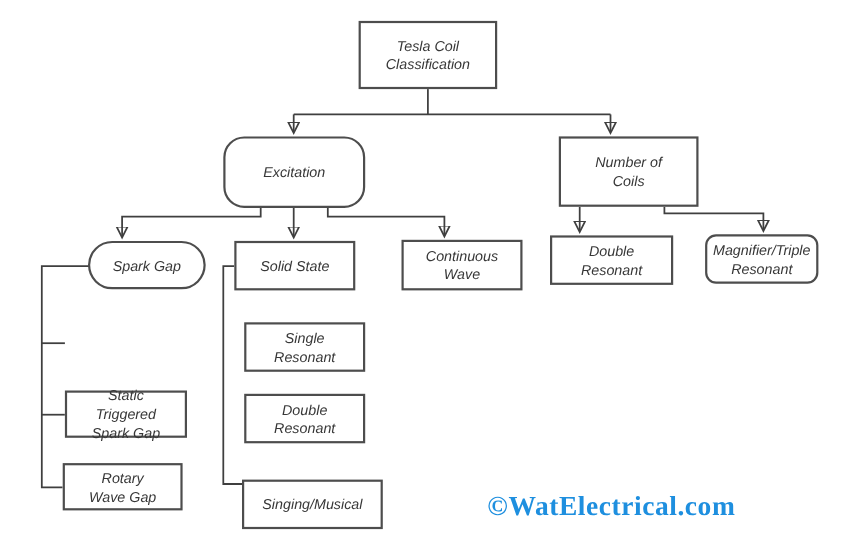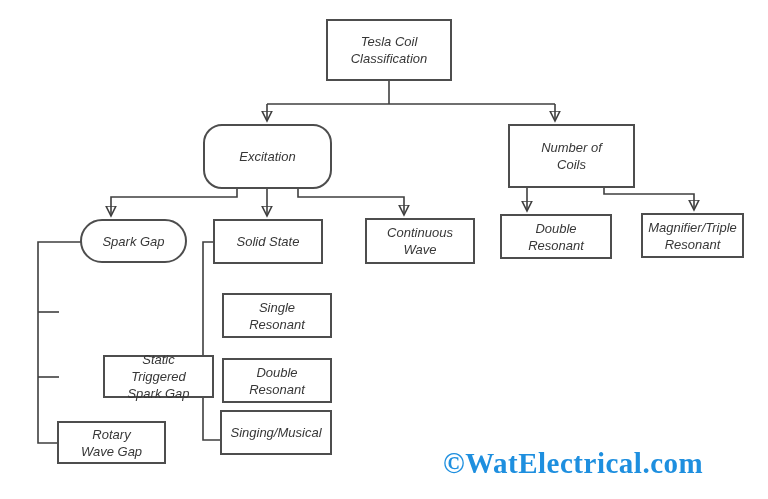--- a/index.html
+++ b/index.html
@@ -41,21 +41,21 @@
     color: #373737;
     padding: 2px 18px;
     font-style: italic;
   }
   .watermark {
     position: absolute;
     left: 443px;
     top: 447px;
     font-family: "Liberation Serif", serif;
     font-weight: bold;
-    font-size: 29px;
+    font-size: 25px;
     letter-spacing: 0.5px;
     color: #1e8fdf;
     white-space: nowrap;
   }
 </style>
 </head>
 <body>
 
 <div class="canvas">
 
@@ -92,28 +92,28 @@
   <div class="node" style="left:508px; top:124px; width:127px; height:64px;">Number of Coils</div>
 
   <div class="node" style="left:80px; top:219px; width:107px; height:44px;border-radius:22px;">Spark Gap</div>
 
   <div class="node" style="left:213px; top:219px; width:110px; height:45px;">Solid State</div>
 
   <div class="node" style="left:350px; top:218px; width:110px; height:46px;margin-left:15px;">Continuous Wave</div>
 
   <div class="node" style="left:500px; top:214px; width:112px; height:45px;">Double Resonant</div>
 
-  <div class="node" style="left:641px; top:213px; width:103px; height:45px;">Magnifier/Triple Resonant</div>
+  <div class="node" style="left:641px; top:213px; width:103px; height:45px;border-radius:10px;">Magnifier/Triple Resonant</div>
 
 
-  <div class="node" style="left:59px; top:355px; width:111px; height:43px;margin-left:44px;">Static Triggered Spark Gap</div>
+  <div class="node" style="left:59px; top:355px; width:111px; height:43px;">Static Triggered Spark Gap</div>
 
   <div class="node" style="left:57px; top:421px; width:109px; height:43px;">Rotary Wave Gap</div>
 
   <div class="node" style="left:222px; top:293px; width:110px; height:45px;text-align:center;">Single Resonant</div>
 
   <div class="node" style="left:222px; top:358px; width:110px; height:45px;">Double Resonant</div>
 
-  <div class="node" style="left:220px; top:410px; width:112px; height:45px;">Singing/Musical</div>
+  <div class="node" style="left:220px; top:436px; width:128px; height:45px;">Singing/Musical</div>
 
   <div class="watermark">©WatElectrical.com</div>
 
 </div>
 
 </body></html>

